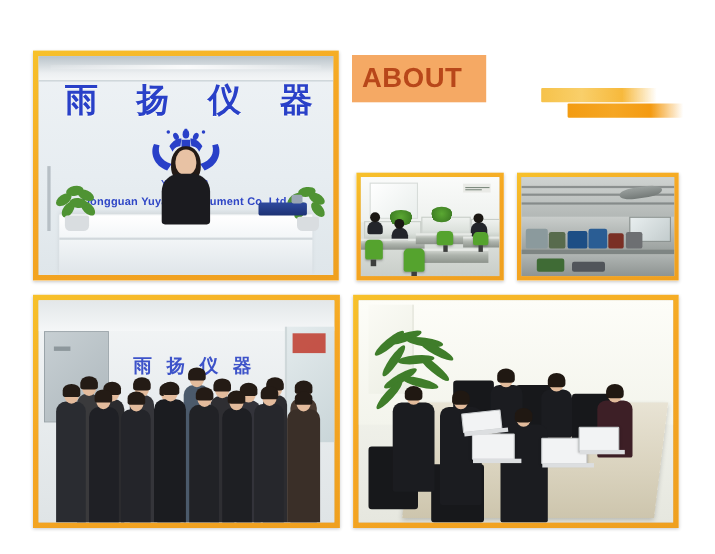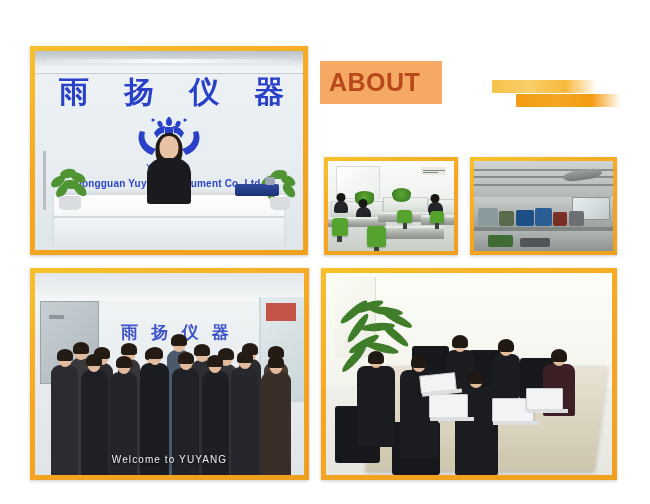--- a/index.html
+++ b/index.html
@@ -270,21 +270,21 @@
       <div class="rec-obj"></div>
 
       <div class="rec-person">
         <div class="rec-hair"></div>
         <div class="rec-head"></div>
         <div class="rec-body"></div>
       </div>
     </div>
   </div>
 
-  <div class="tag tag-about" style="left:320px;top:61px;width:104px;height:43px;">
+  <div class="tag tag-about" style="left:320px;top:50px;width:104px;height:43px;">
     <span>ABOUT</span>
   </div>
 
   <div class="deco" style="left:492px;top:80px;width:130px;height:30px;">
     <span class="deco-bar deco-top"></span>
     <span class="deco-bar deco-bot"></span>
   </div>
 
   <div class="frame thin" style="left:324px;top:157px;width:134px;height:98px;">
     <div class="photo">
@@ -374,21 +374,20 @@
         <span class="gp" style="left:6%;top:6%;width:10%;height:94%;background:#2a2c31;"></span>
         <span class="gp" style="left:17%;top:10%;width:10%;height:90%;background:#1f2025;"></span>
         <span class="gp" style="left:28%;top:12%;width:10%;height:88%;background:#24252a;"></span>
         <span class="gp" style="left:39%;top:4%;width:11%;height:96%;background:#1b1c20;"></span>
         <span class="gp" style="left:51%;top:9%;width:10%;height:91%;background:#212226;"></span>
         <span class="gp" style="left:62%;top:11%;width:10%;height:89%;background:#1e1f23;"></span>
         <span class="gp" style="left:73%;top:8%;width:10%;height:92%;background:#26272c;"></span>
         <span class="gp" style="left:84%;top:12%;width:11%;height:88%;background:#3a2f28;"></span>
       </div>
 
-      <div class="welcome">Welcome  to  YUYANG</div>
     </div>
   </div>
 
   <div class="frame" style="left:321px;top:268px;width:296px;height:212px;">
     <div class="photo">
       <div class="mt-bg"></div>
       <div class="mt-wall"></div>
       <div class="mt-win"></div>
 
       <div class="mt-palm">

